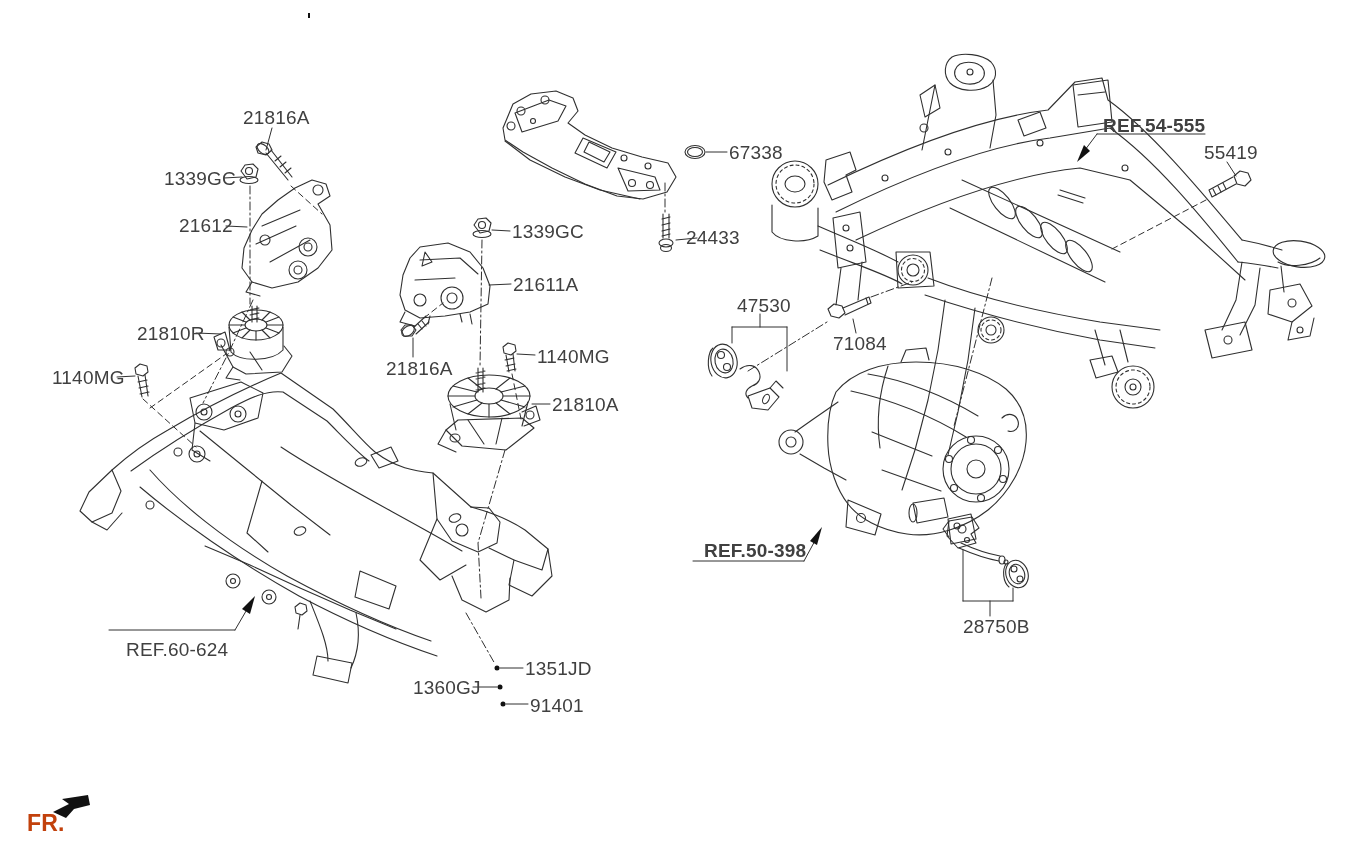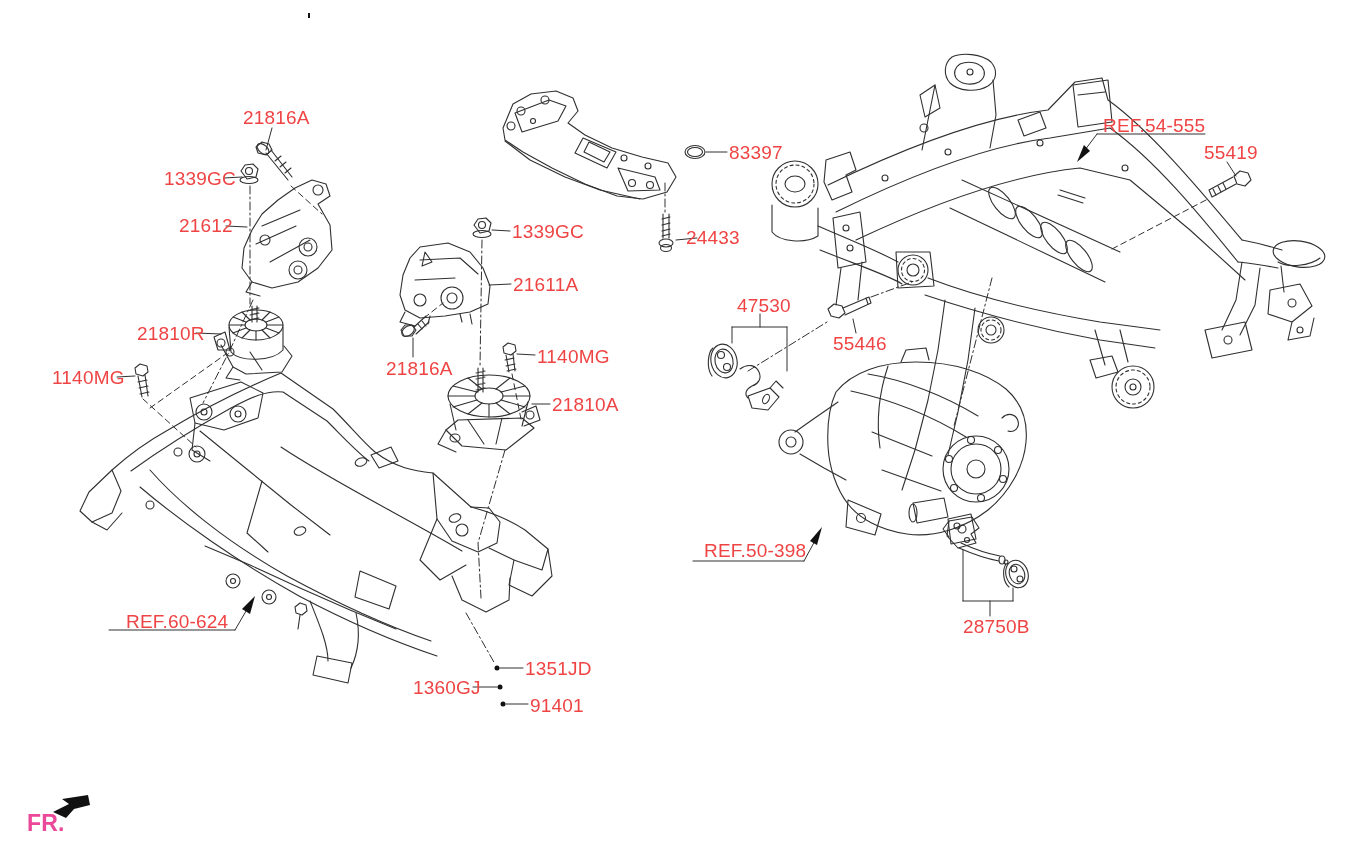--- a/index.html
+++ b/index.html
@@ -1,22 +1,22 @@
 <!DOCTYPE html>
 <html><head>
 <meta charset="utf-8">
 <style>
   html,body{margin:0;padding:0;background:#ffffff;}
   #stage{position:relative;width:1352px;height:848px;background:#ffffff;overflow:hidden;
          font-family:"Liberation Sans",sans-serif;}
   #art{position:absolute;left:0;top:0;}
-  .lbl{position:absolute;font-size:19px;line-height:1;color:#ef4444;white-space:nowrap;
+  .lbl{position:absolute;font-size:19px;line-height:1;color:#404040;white-space:nowrap;
        letter-spacing:.2px;cursor:default;}
-  .ref{font-weight:normal;}
-  .fr{font-size:23px;font-weight:bold;color:#ec4899;}
+  .ref{font-weight:bold;}
+  .fr{font-size:23px;font-weight:bold;color:#c2410c;}
   svg path,svg circle,svg ellipse,svg line,svg polyline,svg polygon{
        fill:none;stroke:#303030;stroke-width:1.1;stroke-linecap:round;stroke-linejoin:round;}
   svg .fill{fill:#111;stroke:none;}
   svg .ldr{stroke-width:1;}
   svg .dd{stroke-dasharray:8 3 2 3;stroke-width:1;}
   svg .dsh{stroke-dasharray:6 4;stroke-width:1;}
   svg .ribs{stroke-dasharray:3 3;}
 </style>
 </head>
 <body>
@@ -380,29 +380,29 @@
 <div class="lbl" style="left:243px;top:108px">21816A</div>
 <div class="lbl" style="left:164px;top:169px">1339GC</div>
 <div class="lbl" style="left:179px;top:216px">21612</div>
 <div class="lbl" style="left:512px;top:222px">1339GC</div>
 <div class="lbl" style="left:513px;top:275px">21611A</div>
 <div class="lbl" style="left:137px;top:324px">21810R</div>
 <div class="lbl" style="left:386px;top:359px">21816A</div>
 <div class="lbl" style="left:52px;top:368px">1140MG</div>
 <div class="lbl" style="left:537px;top:347px">1140MG</div>
 <div class="lbl" style="left:552px;top:395px">21810A</div>
-<div class="lbl" style="left:729px;top:143px">83397</div>
+<div class="lbl" style="left:729px;top:143px">67338</div>
 <div class="lbl" style="left:686px;top:228px">24433</div>
 <div class="lbl" style="left:737px;top:296px">47530</div>
-<div class="lbl" style="left:833px;top:334px">55446</div>
+<div class="lbl" style="left:833px;top:334px">71084</div>
 <div class="lbl" style="left:1204px;top:143px">55419</div>
 <div class="lbl" style="left:963px;top:617px">28750B</div>
 <div class="lbl" style="left:525px;top:659px">1351JD</div>
 <div class="lbl" style="left:413px;top:678px">1360GJ</div>
 <div class="lbl" style="left:530px;top:696px">91401</div>
 
 <div class="lbl ref" style="left:1103px;top:116px">REF.54-555</div>
 <div class="lbl ref" style="left:704px;top:541px">REF.50-398</div>
-<div class="lbl" style="left:126px;top:612px">REF.60-624</div>
+<div class="lbl" style="left:126px;top:640px">REF.60-624</div>
 
 <div class="lbl fr" style="left:27px;top:812px">FR.</div>
 
 </div>
 
 </body></html>

